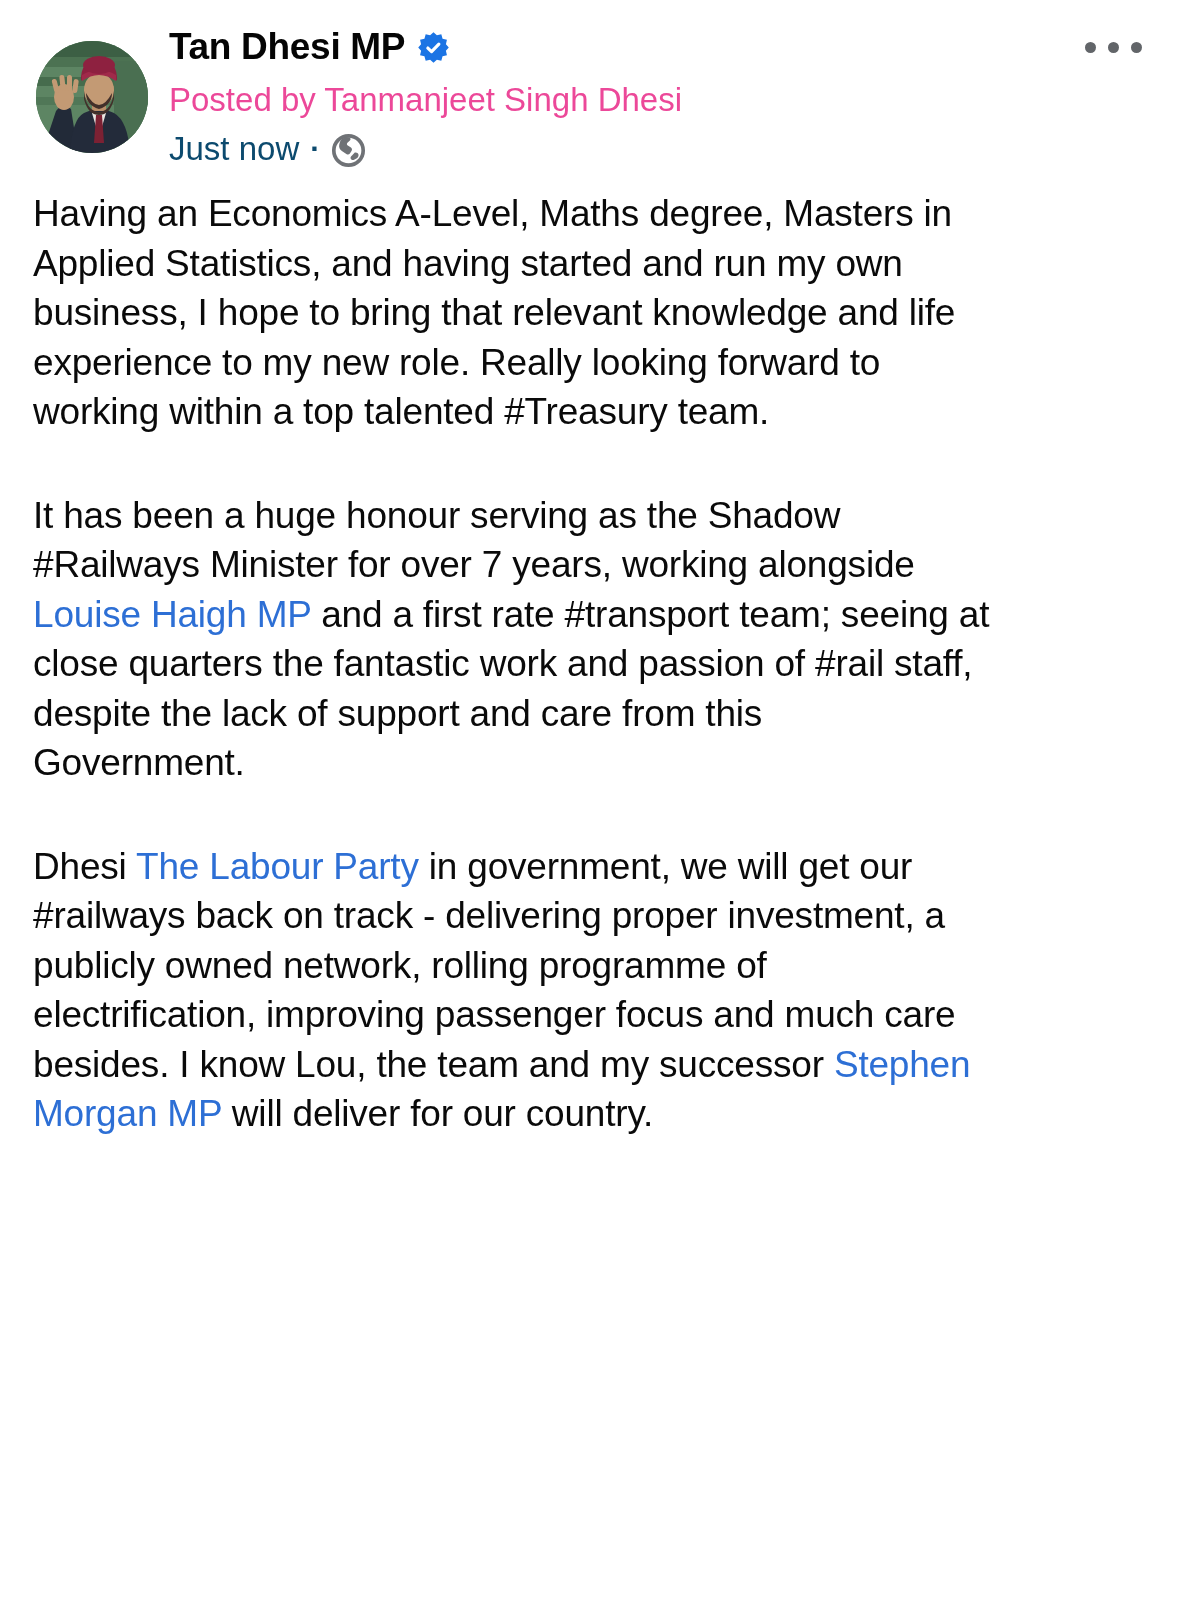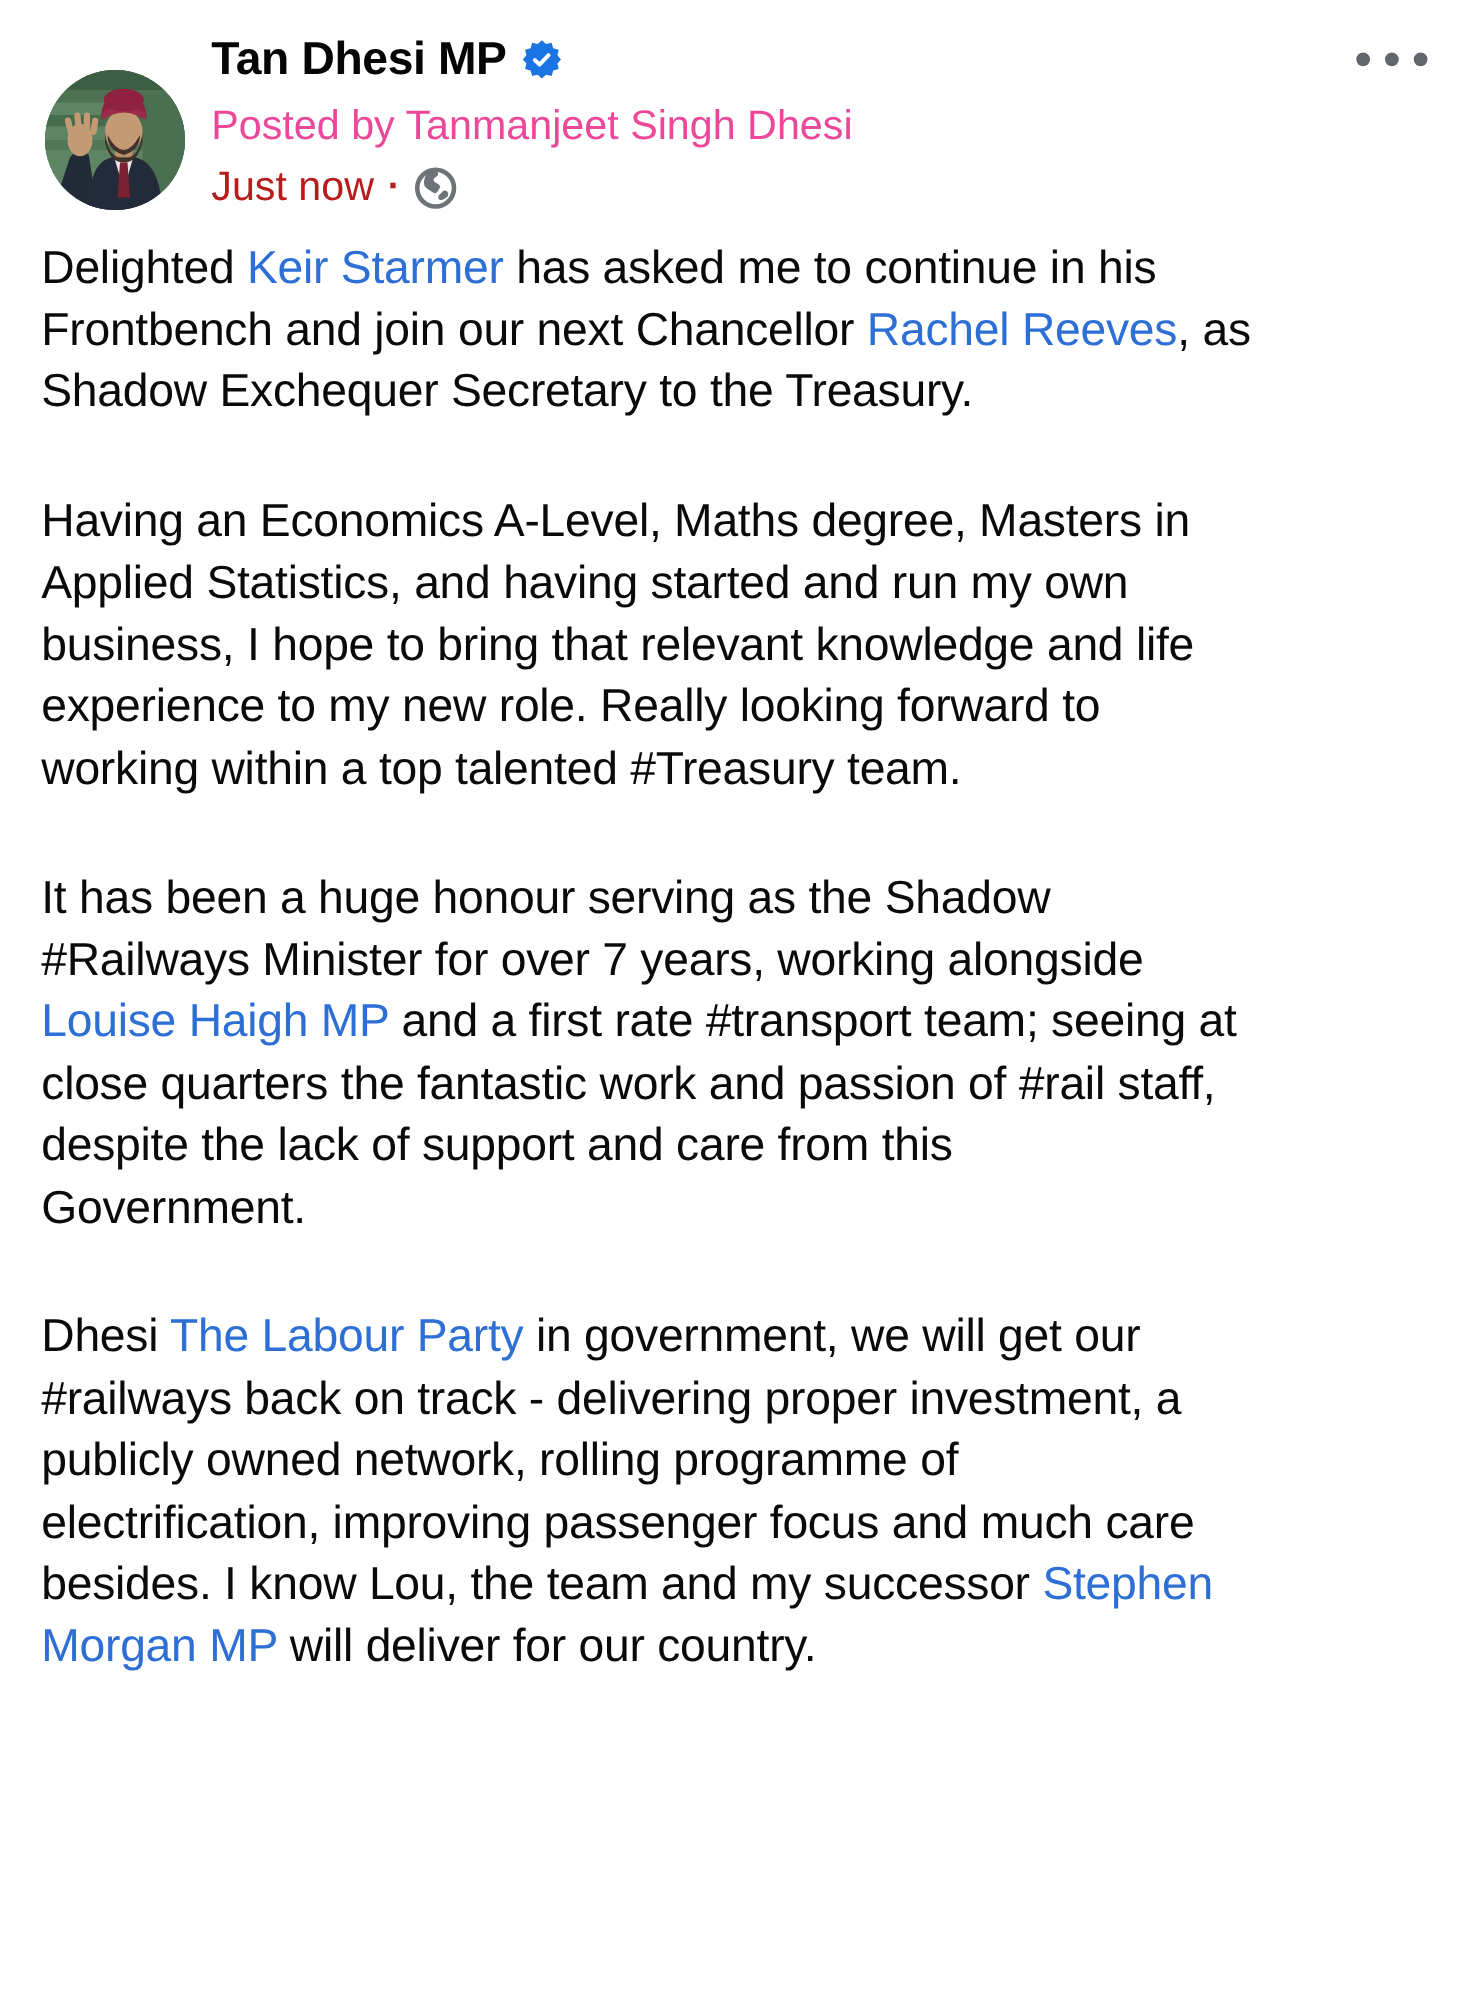--- a/index.html
+++ b/index.html
@@ -7,21 +7,21 @@
     width: 1185px; height: 1600px;
     background: #ffffff;
     font-family: "Liberation Sans", sans-serif;
     color: #0a0a0a;
     overflow: hidden;
     position: relative;
   }
   .post-header {
     position: relative;
     display: flex;
-    align-items: flex-end;
+    align-items: center;
     padding: 25px 40px 0 36px;
   }
   .avatar {
     width: 112px; height: 112px;
     border-radius: 50%;
     overflow: hidden;
     flex: 0 0 auto;
     background: #567e5c;
   }
   .avatar svg { display: block; width: 112px; height: 112px; }
@@ -37,21 +37,21 @@
   .verified { display: inline-flex; }
   .verified svg { width: 33px; height: 33px; display: block; }
   .posted-by {
     font-size: 33px;
     color: #ec4899;
     margin-top: 13px;
     white-space: nowrap;
   }
   .meta-row {
     font-size: 33px;
-    color: #b91c1c;
+    color: #0c4a6e;
     margin-top: 11px;
     display: flex;
     align-items: center;
     gap: 11px;
   }
   .meta-dot { font-weight: 700; font-size: 30px; line-height: 1; }
   .globe { display: inline-flex; margin-top: 2px; }
   .globe svg { width: 35px; height: 35px; display: block; }
   .menu-button {
     position: absolute;
@@ -149,23 +149,20 @@
 
     <div class="menu-button">
       <span class="menu-dot"></span>
       <span class="menu-dot"></span>
       <span class="menu-dot"></span>
     </div>
 
   </div>
 
   <div class="post-body">
-      <div class="paragraph"><span>Delighted </span><span class="post-link">Keir Starmer</span><span> has asked me to continue in his
-Frontbench and join our next Chancellor </span><span class="post-link">Rachel Reeves</span><span>, as
-Shadow Exchequer Secretary to the Treasury.</span></div>
       <div class="paragraph"><span>Having an Economics A-Level, Maths degree, Masters in
 Applied Statistics, and having started and run my own
 business, I hope to bring that relevant knowledge and life
 experience to my new role. Really looking forward to
 working within a top talented #Treasury team.</span></div>
       <div class="paragraph"><span>It has been a huge honour serving as the Shadow
 #Railways Minister for over 7 years, working alongside
 </span><span class="post-link">Louise Haigh MP</span><span> and a first rate #transport team; seeing at
 close quarters the fantastic work and passion of #rail staff,
 despite the lack of support and care from this

